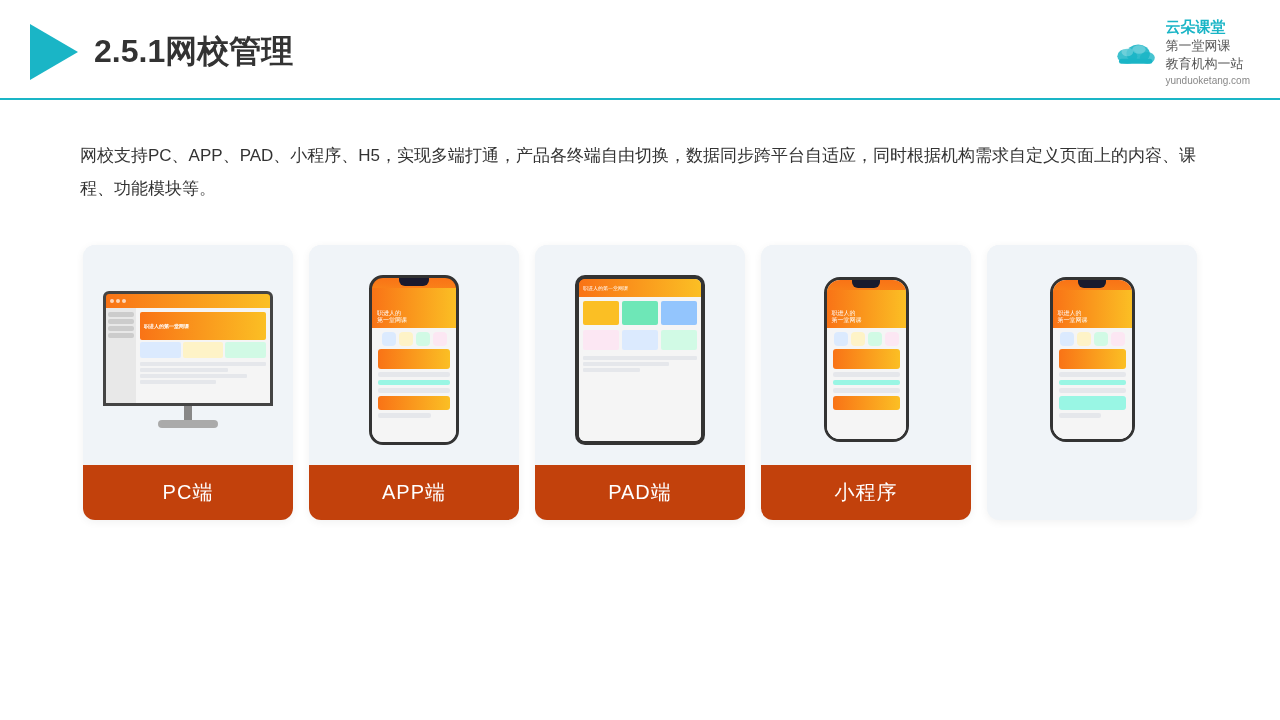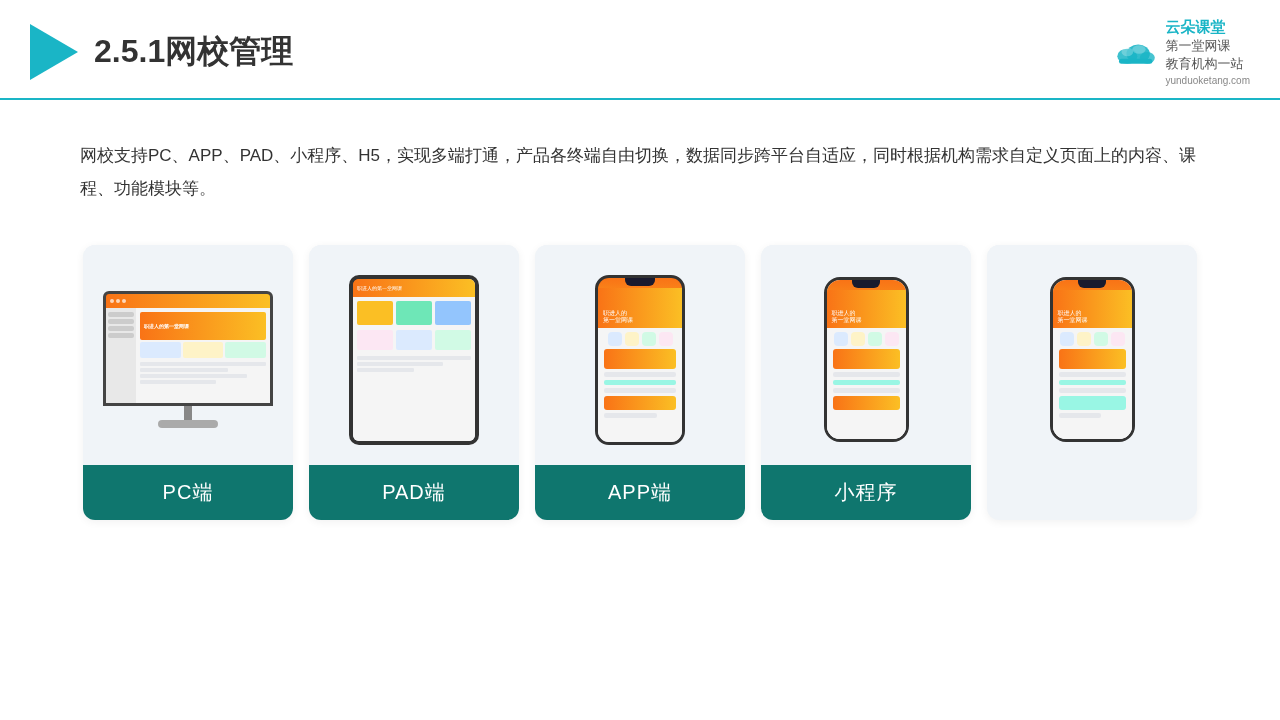--- a/index.html
+++ b/index.html
@@ -100,21 +100,21 @@
       height: 220px;
       display: flex;
       align-items: center;
       justify-content: center;
       padding: 20px 15px 10px;
       background: #f0f4f8;
     }
 
     .card-label {
       width: 100%;
-      background: #0f766e;
+      background: #c2410c;
       color: #fff;
       text-align: center;
       font-size: 20px;
       padding: 14px 0;
       font-weight: 500;
       letter-spacing: 1px;
     }
 
     
     
@@ -430,20 +430,50 @@
         </div>
         <div class="monitor-neck"></div>
         <div class="monitor-base"></div>
       </div>
     </div>
     <div class="card-label">PC端</div>
   </div>
 
   <div class="card">
     <div class="card-image-area">
+      <div class="phone">
+        <div class="phone-notch"></div>
+        <div class="phone-screen">
+          <div class="phone-content">
+            <div class="phone-header-bar">
+              <div class="phone-header-text">职进人的<br>第一堂网课</div>
+            </div>
+            <div class="phone-body">
+              <div class="phone-icon-row">
+                <div class="phone-icon"></div>
+                <div class="phone-icon"></div>
+                <div class="phone-icon"></div>
+                <div class="phone-icon"></div>
+              </div>
+              <div class="phone-card"></div>
+              <div class="phone-row"></div>
+              <div class="phone-row phone-row-teal"></div>
+              <div class="phone-row"></div>
+              <div class="phone-card" style="height:14px;"></div>
+              <div class="phone-row" style="width:70%;"></div>
+            </div>
+          </div>
+        </div>
+      </div>
+    </div>
+    <div class="card-label">APP端</div>
+  </div>
+
+  <div class="card">
+    <div class="card-image-area">
       <div class="tablet">
         <div class="tablet-screen">
           <div class="pc-content">
             <div class="pc-header-bar" style="height:18px;">
               <span style="color:white;font-size:5px;">职进人的第一堂网课</span>
             </div>
             <div class="pc-body">
               <div class="pc-main-content">
                 <div class="pc-cards" style="gap:3px;">
                   <div class="pc-card-item" style="height:24px;background:#fbbf24;"></div>
@@ -464,46 +494,45 @@
             </div>
           </div>
         </div>
       </div>
     </div>
     <div class="card-label">PAD端</div>
   </div>
 
   <div class="card">
     <div class="card-image-area">
-      <div class="phone">
-        <div class="phone-notch"></div>
-        <div class="phone-screen">
+      <div class="mini-phone">
+        <div class="mini-phone-notch"></div>
+        <div class="mini-phone-screen">
           <div class="phone-content">
-            <div class="phone-header-bar">
+            <div class="phone-header-bar" style="height:38px;">
               <div class="phone-header-text">职进人的<br>第一堂网课</div>
             </div>
             <div class="phone-body">
               <div class="phone-icon-row">
                 <div class="phone-icon"></div>
                 <div class="phone-icon"></div>
                 <div class="phone-icon"></div>
                 <div class="phone-icon"></div>
               </div>
               <div class="phone-card"></div>
               <div class="phone-row"></div>
               <div class="phone-row phone-row-teal"></div>
               <div class="phone-row"></div>
               <div class="phone-card" style="height:14px;"></div>
-              <div class="phone-row" style="width:70%;"></div>
             </div>
           </div>
         </div>
       </div>
     </div>
-    <div class="card-label">APP端</div>
+    <div class="card-label">小程序</div>
   </div>
 
   <div class="card">
     <div class="card-image-area">
       <div class="mini-phone">
         <div class="mini-phone-notch"></div>
         <div class="mini-phone-screen">
           <div class="phone-content">
             <div class="phone-header-bar" style="height:38px;">
               <div class="phone-header-text">职进人的<br>第一堂网课</div>
@@ -512,51 +541,22 @@
               <div class="phone-icon-row">
                 <div class="phone-icon"></div>
                 <div class="phone-icon"></div>
                 <div class="phone-icon"></div>
                 <div class="phone-icon"></div>
               </div>
               <div class="phone-card"></div>
               <div class="phone-row"></div>
               <div class="phone-row phone-row-teal"></div>
               <div class="phone-row"></div>
-              <div class="phone-card" style="height:14px;"></div>
+              <div class="phone-card" style="height:14px;background:#99f6e4;"></div>
+              <div class="phone-row" style="width:60%;"></div>
             </div>
           </div>
         </div>
       </div>
     </div>
-    <div class="card-label">小程序</div>
-  </div>
-
-  <div class="card">
-    <div class="card-image-area">
-      <div class="mini-phone">
-        <div class="mini-phone-notch"></div>
-        <div class="mini-phone-screen">
-          <div class="phone-content">
-            <div class="phone-header-bar" style="height:38px;">
-              <div class="phone-header-text">职进人的<br>第一堂网课</div>
-            </div>
-            <div class="phone-body">
-              <div class="phone-icon-row">
-                <div class="phone-icon"></div>
-                <div class="phone-icon"></div>
-                <div class="phone-icon"></div>
-                <div class="phone-icon"></div>
-              </div>
-              <div class="phone-card"></div>
-              <div class="phone-row"></div>
-              <div class="phone-row phone-row-teal"></div>
-              <div class="phone-row"></div>
-              <div class="phone-card" style="height:14px;background:#99f6e4;"></div>
-              <div class="phone-row" style="width:60%;"></div>
-            </div>
-          </div>
-        </div>
-      </div>
-    </div>
   </div>
 
 </div>
 
 </body></html>

